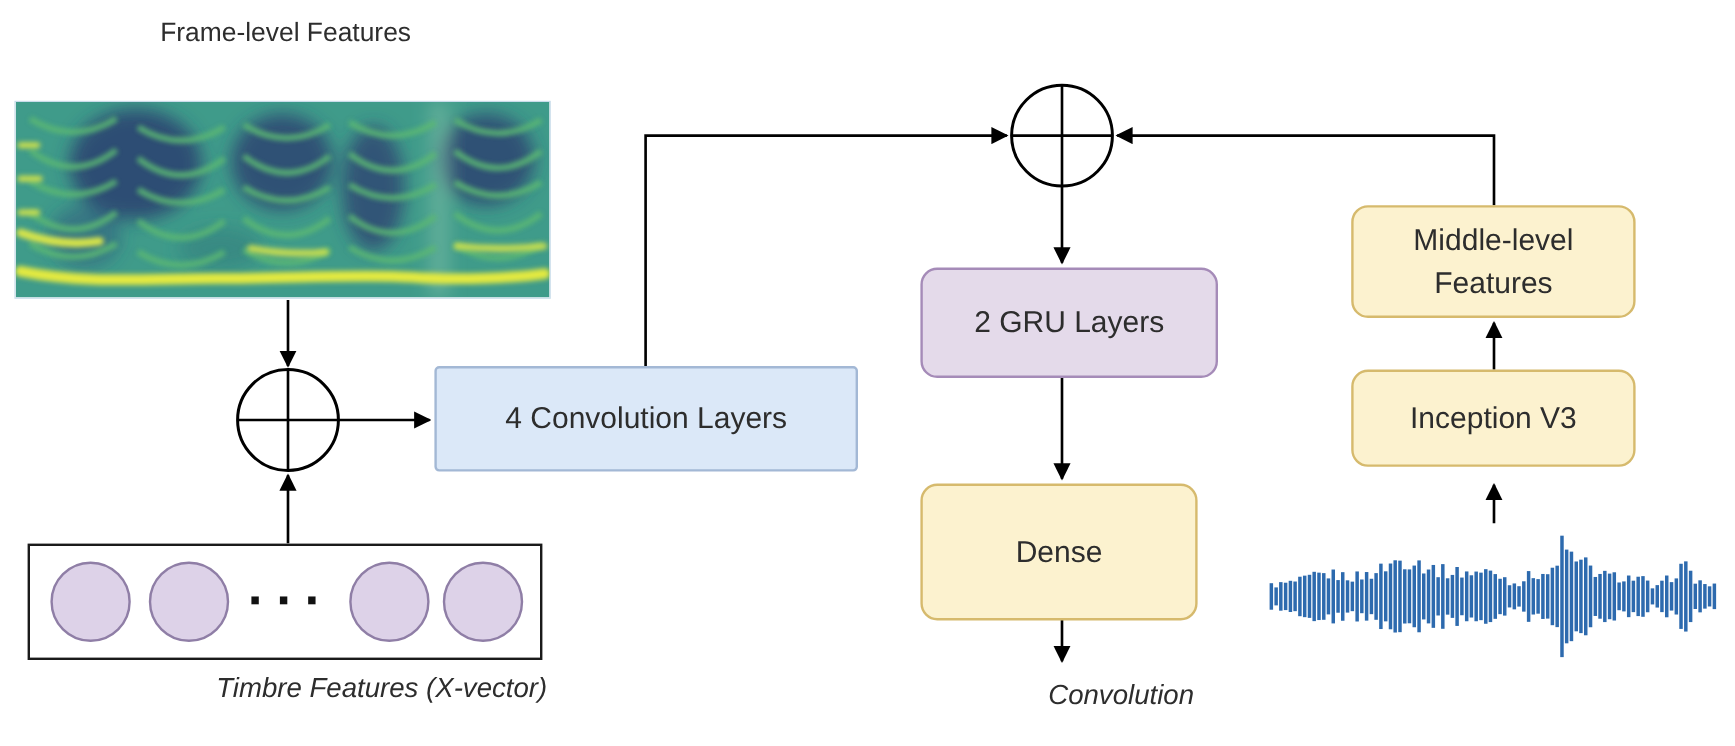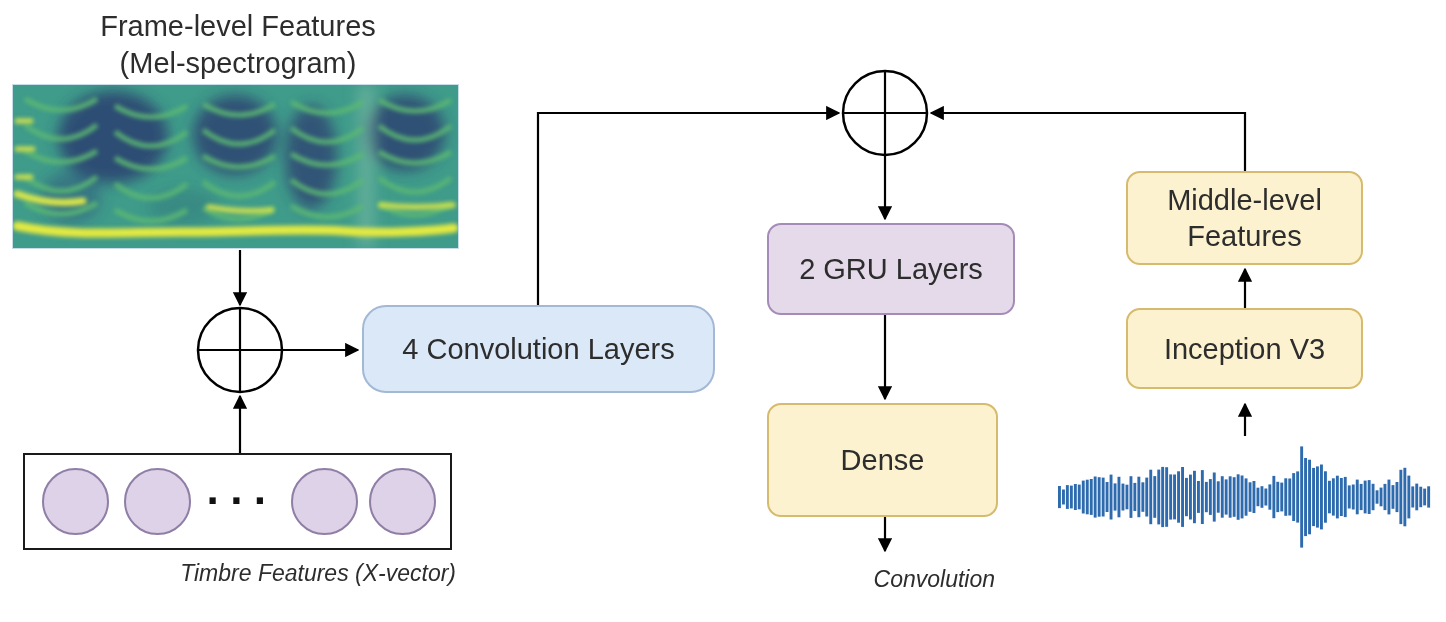--- a/index.html
+++ b/index.html
@@ -4,31 +4,31 @@
 <style>
   html,body{margin:0;padding:0;background:#fff;}
   .canvas{
     position:relative;width:1446px;height:622px;background:#fff;
     font-family:"Liberation Sans",sans-serif;color:var(--text-color,#2d2d2d);
     overflow:hidden;
   }
   .abs{position:absolute;}
   .title{
     left:12px;top:8px;width:452px;text-align:center;
-    font-size:29px;line-height:37px;color:var(--text-color,#2d2d2d);
+    font-size:22px;line-height:37px;color:var(--text-color,#2d2d2d);
   }
   .caption{
     text-align:right;font-size:23px;color:var(--text-color,#2d2d2d);font-style:italic;
   }
   .node{
     position:absolute;display:flex;flex-direction:column;align-items:center;justify-content:center;
-    text-align:center;font-size:29px;line-height:36px;border:2px solid;border-radius:14px;
+    text-align:center;font-size:25px;line-height:36px;border:2px solid;border-radius:14px;
     box-sizing:border-box;
   }
-  .node.blue{background:var(--box-blue-fill,#dbe8f8);border-color:var(--box-blue-border,#a3b8d5);border-radius:24px;}
+  .node.blue{background:var(--box-blue-fill,#dbe8f8);border-color:var(--box-blue-border,#a3b8d5);border-radius:4px;}
   .node.purple{background:var(--box-purple-fill,#e4daea);border-color:var(--box-purple-border,#a58bb8);}
   .node.yellow{background:var(--box-yellow-fill,#fcf2cf);border-color:var(--box-yellow-border,#d6ba6d);}
   .timbre-box{
     position:absolute;left:23px;top:453px;width:429px;height:97px;
     background:#fff;border:2px solid #1a1a1a;box-sizing:border-box;
   }
   .neuron{
     position:absolute;width:67px;height:67px;border-radius:50%;
     background:var(--neuron-fill,#ddd2e8);border:2px solid var(--neuron-border,#8f7ea6);
     box-sizing:border-box;
@@ -41,21 +41,20 @@
     outline:1px solid #c9dcea;}
   .wires{position:absolute;left:0;top:0;}
 </style>
 </head>
 <body>
 
 <div class="canvas">
 
   <div class="abs title">
     <div>Frame-level Features</div>
-    <div>(Mel-spectrogram)</div>
   </div>
 
   <svg class="spectrogram" viewBox="0 0 445 163" preserveAspectRatio="none" xmlns="http://www.w3.org/2000/svg">
     <defs>
       <filter id="blur7" x="-30%" y="-30%" width="160%" height="160%">
           <feGaussianBlur stdDeviation="7"></feGaussianBlur>
         </filter>
       <filter id="blur2" x="-20%" y="-20%" width="140%" height="140%">
           <feGaussianBlur stdDeviation="2"></feGaussianBlur>
         </filter>

